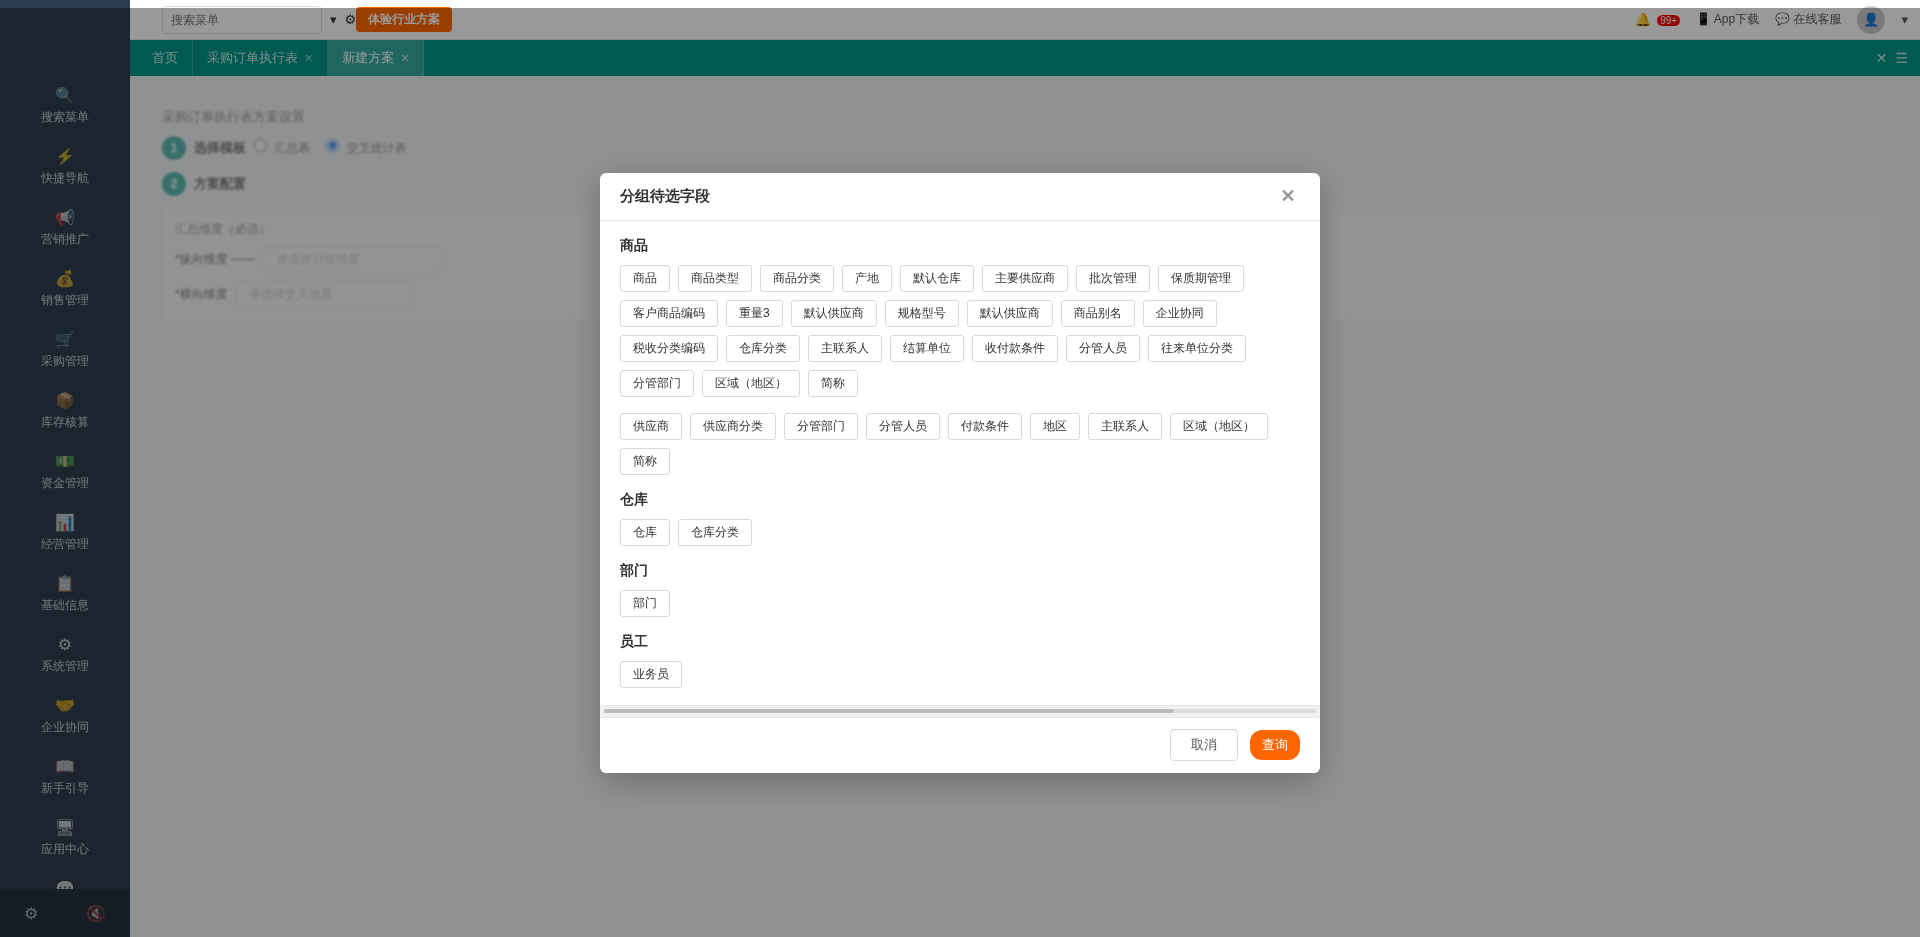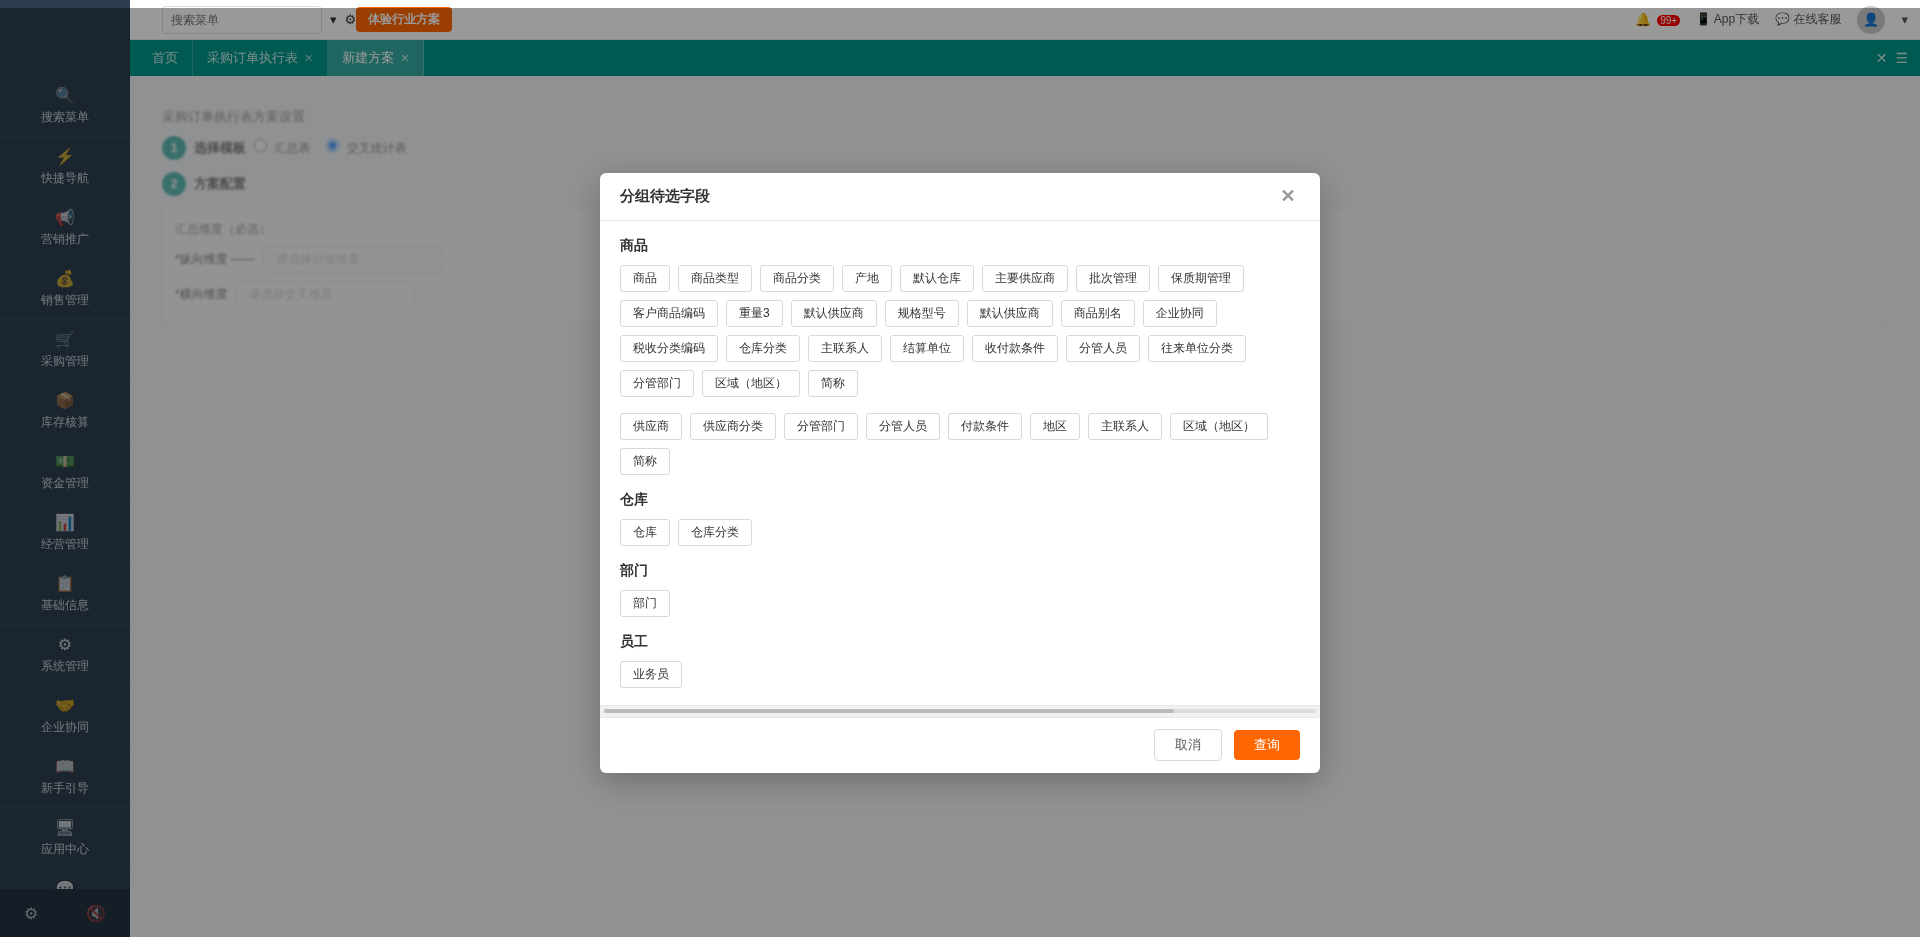--- a/index.html
+++ b/index.html
@@ -191,22 +191,22 @@
     .step-label { font-size: 13px; color: #333; font-weight: bold; }
     .radio-group { display: flex; gap: 16px; align-items: center; font-size: 12px; color: #555; }
     .radio-group input { margin-right: 4px; }
     .config-section { background: #fafafa; border: 1px solid #e8e8e8; border-radius: 4px; padding: 12px; margin: 8px 0; }
 
     .btn-cancel {
       background: #fff; border: 1px solid #d9d9d9; border-radius: 4px;
       padding: 6px 20px; font-size: 13px; cursor: pointer; color: #555;
     }
     .btn-confirm {
-      background: #ff6600; border: none; border-radius: 4px;
-      padding: 6px 20px; font-size: 13px; cursor: pointer; color: #fff;
+      background: #ff6600; border: none; border-radius: 12px;
+      padding: 6px 12px; font-size: 13px; cursor: pointer; color: #fff;
     }
   </style>
 </head>
 <body>
 
 <div class="top-header">
   <div class="logo-area">
     <div class="logo-icon">
       <span>6</span>
     </div>

